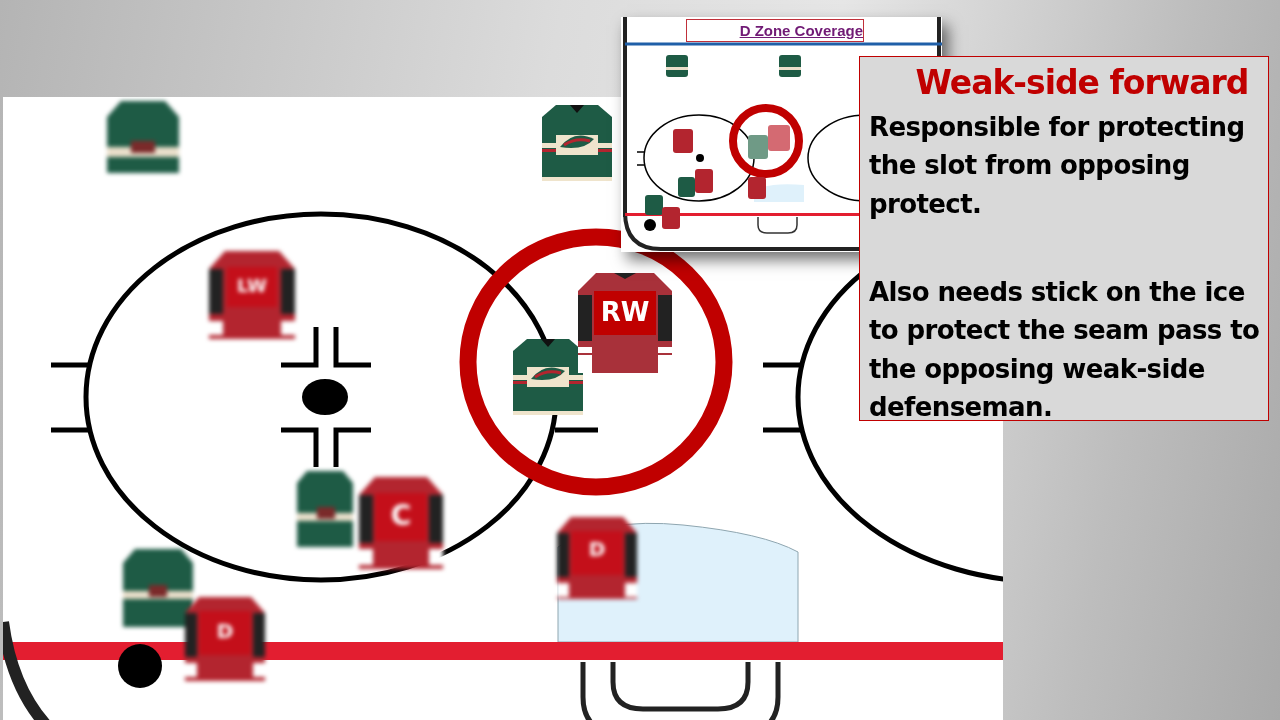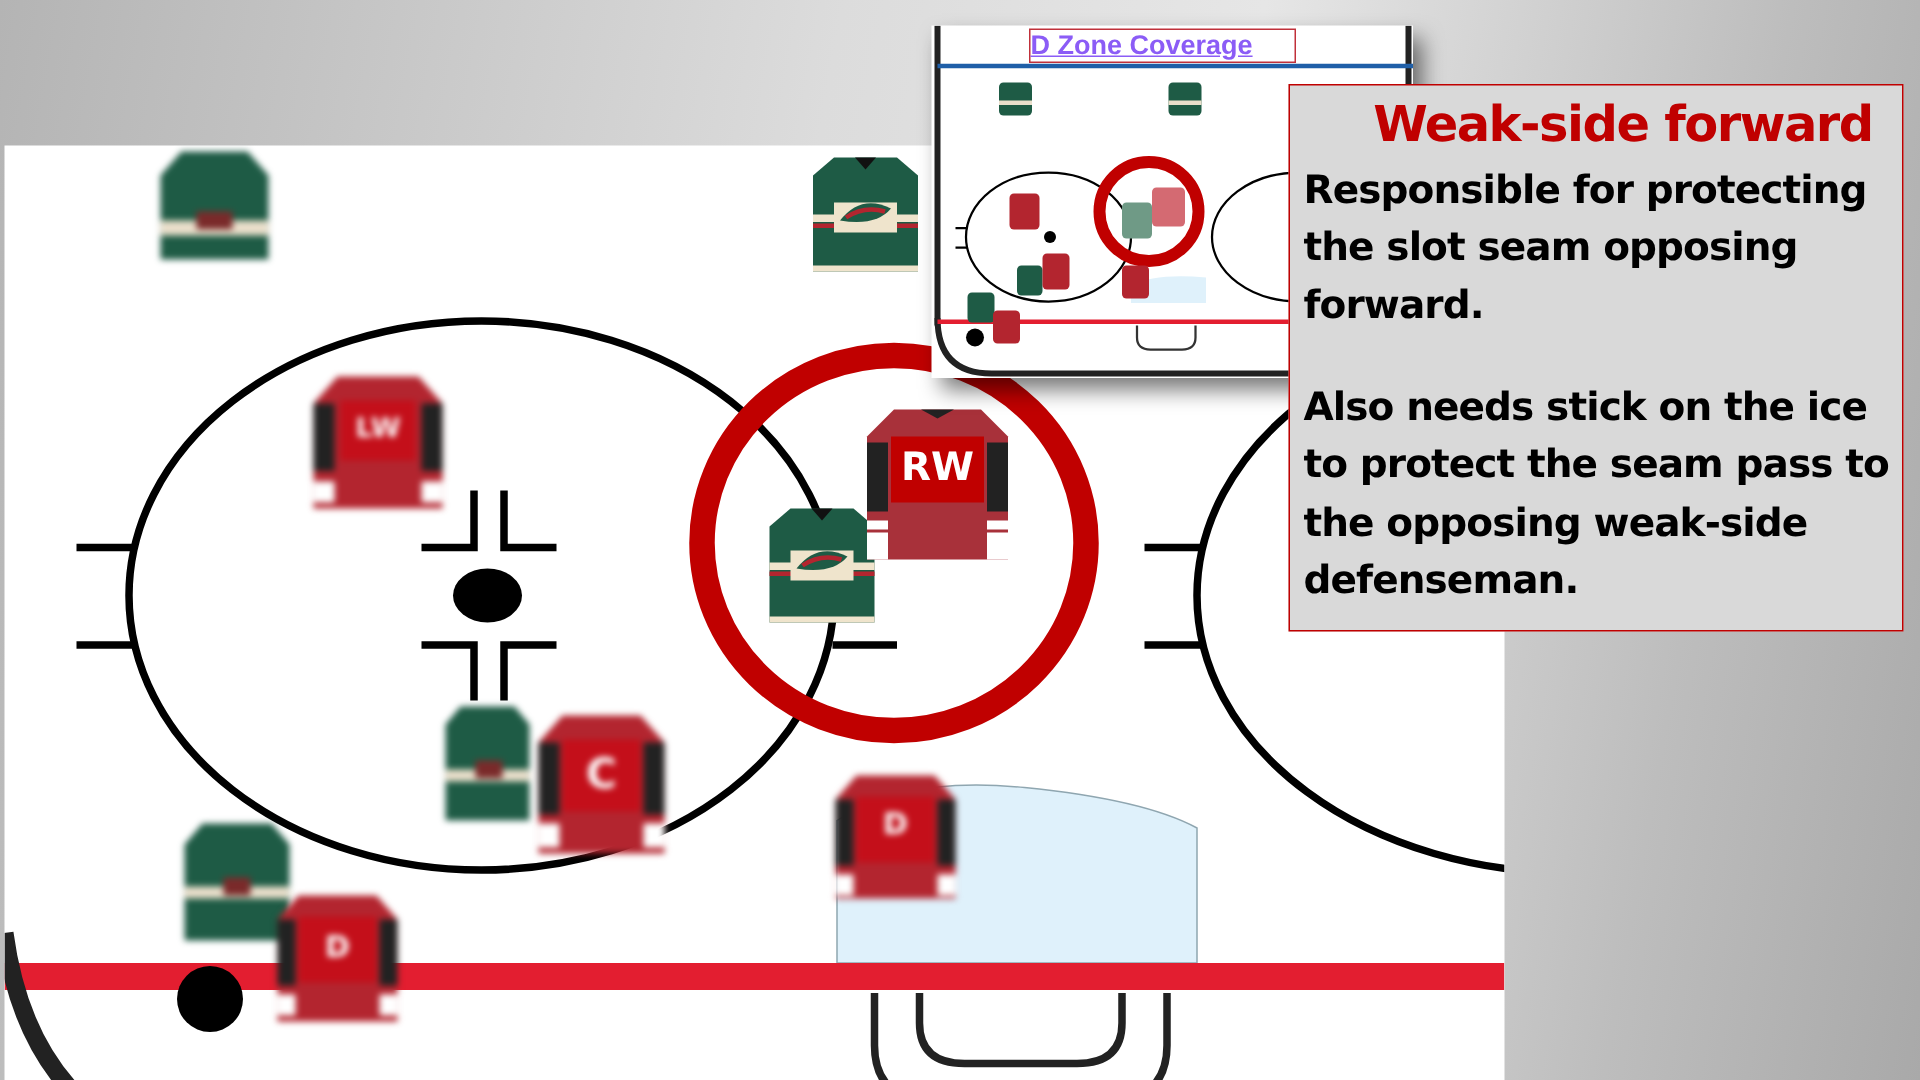--- a/index.html
+++ b/index.html
@@ -16,22 +16,22 @@
   .jersey { position:absolute; }
   .blurred { filter: blur(2.2px); }
   .inset {
     position:absolute; left:621px; top:17px; width:321px; height:235px;
     background:#fff; overflow:hidden;
     box-shadow: 6px 8px 14px rgba(0,0,0,0.55);
   }
   .inset-title {
     position:absolute; left:65px; top:2px; width:176px; height:21px;
     border:1px solid #c0303a; background:#fff;
-    font-family:"Liberation Sans", sans-serif; font-weight:bold; font-size:18px;
-    text-align:left; line-height:21px; color:#8b5cf6; text-decoration:underline;
+    font-family:"Liberation Sans", sans-serif; font-weight:bold; font-size:15px;
+    text-align:right; line-height:21px; color:#701a75; text-decoration:underline;
   }
   .info-box {
     position:absolute; left:859px; top:56px; width:410px; height:365px;
     background:#d9d9d9; border:1px solid #c00000; box-sizing:border-box;
   }
   .info-title {
     position:absolute; left:0; right:0; top:6px; text-align:center;
     color:#c00000; font-weight:bold; font-size:33px; line-height:40px;
     font-family:"DejaVu Sans", sans-serif; letter-spacing:-1px;padding-left:36px;
   }
@@ -208,15 +208,15 @@
     <rect x="74" y="152" width="18" height="24" rx="3" fill="#b3252f"></rect>
     <rect x="127" y="160" width="18" height="22" rx="3" fill="#b3252f"></rect>
     <rect x="24" y="178" width="18" height="20" rx="3" fill="#1e5b45"></rect>
     <rect x="41" y="190" width="18" height="22" rx="3" fill="#b3252f"></rect>
   </svg>
   <div class="inset-title">D Zone Coverage</div>
 </div>
 
 <div class="info-box">
   <div class="info-title">Weak-side forward</div>
-  <p class="info-p" style="top:51px">Responsible for protecting the slot seam opposing forward.</p>
-  <p class="info-p" style="top:196px">Also needs stick on the ice to protect the seam pass to the opposing weak-side defenseman.</p>
+  <p class="info-p" style="top:51px">Responsible for protecting the slot from opposing protect.</p>
+  <p class="info-p" style="top:216px">Also needs stick on the ice to protect the seam pass to the opposing weak-side defenseman.</p>
 </div>
 
 </body></html>

